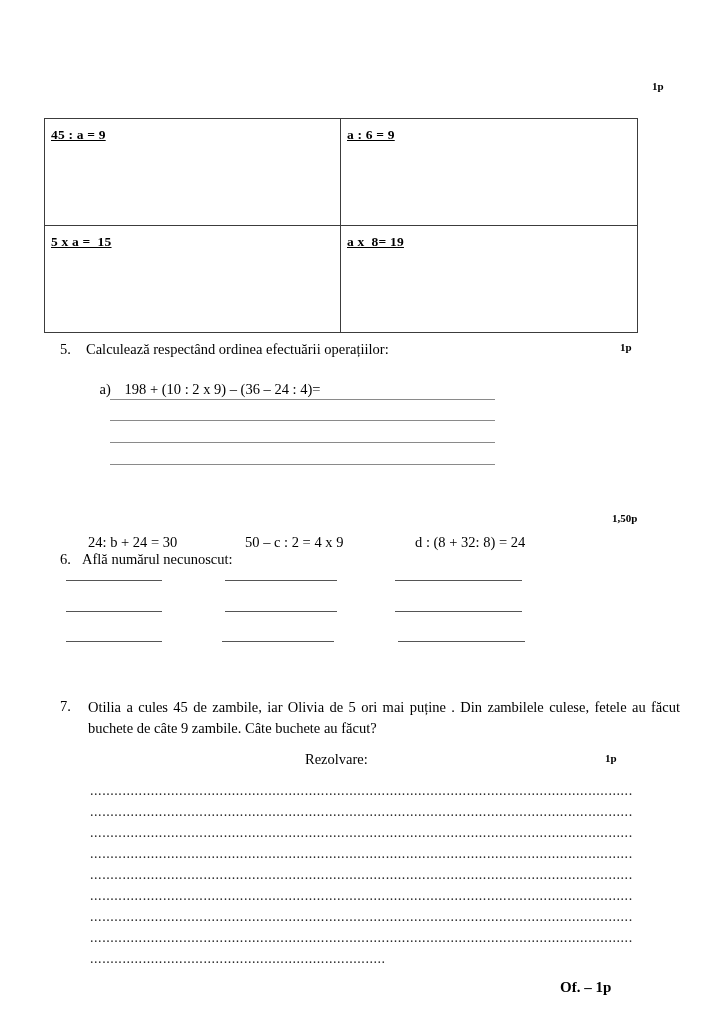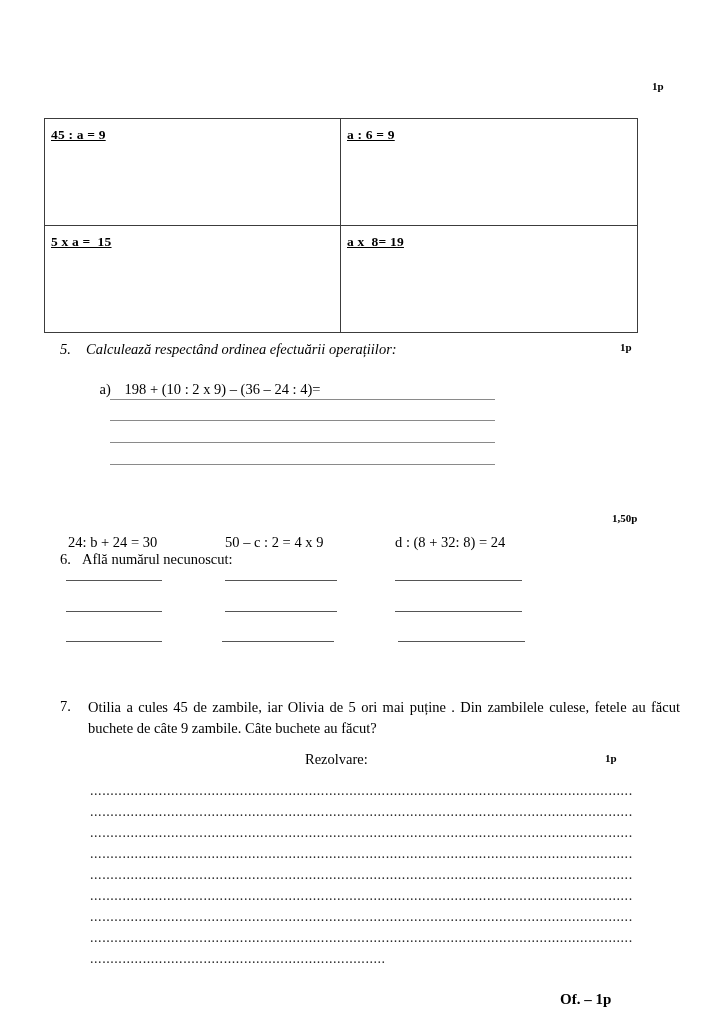--- a/index.html
+++ b/index.html
@@ -57,38 +57,38 @@
   #ex4-table td.c2 { width: 283px; }
   .eq-ul {
     font-size: 13.5px;
     font-weight: bold;
     text-decoration: underline;
     white-space: pre;
     letter-spacing: 0.2px;
   }
 
   
-  #ex5-head { left: 60px; top: 340px; font-style: italic; }
+  #ex5-head { left: 60px; top: 340px; }
   #ex5-head .idx { display: inline-block; width: 26px; }
   #ex5-pts { left: 620px; top: 341px; }
   #ex5-a { left: 85px; top: 361px; white-space: pre; }
   #ex5-a .alab { display: inline-block; width: 25px; }
   .rule-wide {
     position: absolute;
     left: 110px;
     width: 385px;
     height: 0;
     border-top: 1px solid #8a8a8a;
   }
 
   
   #ex6-head { left: 60px; top: 512px; margin-top: 38px; }
   #ex6-head .idx { display: inline-block; width: 22px; }
   #ex6-pts { left: 612px; top: 512px; }
-  .ex6-eq { position: absolute; top: 534px; font-size: 14.5px; white-space: pre; }
+  .ex6-eq { position: absolute; top: 534px; font-size: 14.5px; white-space: pre; margin-left: 20px; }
   #ex6-eq-0 { left: 68px; }
   #ex6-eq-1 { left: 225px; }
   #ex6-eq-2 { left: 395px; text-align: right; }
   .rule-short {
     position: absolute;
     height: 0;
     border-top: 1px solid #555555;
   }
 
   
@@ -113,21 +113,21 @@
     position: absolute;
     left: 90px;
     font-size: 14px;
     letter-spacing: 0.55px;
     color: #2a2a2a;
     white-space: nowrap;
     overflow: hidden;
     line-height: 1;
   }
 
-  #footer-pts { left: 560px; top: 979px; font-size: 15px; margin-top: 12px; }
+  #footer-pts { left: 560px; top: 979px; font-size: 15px; }
 </style>
 </head>
 <body>
 
 <div class="page">
 
   <div class="abs pts" id="ex4-pts">1p</div>
 
   <table id="ex4-table">
     <tbody>

